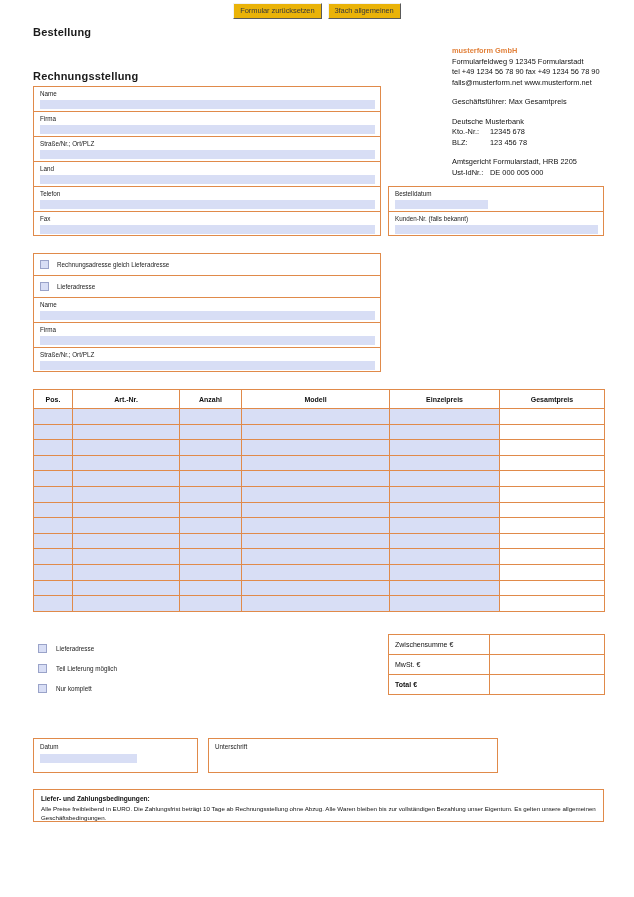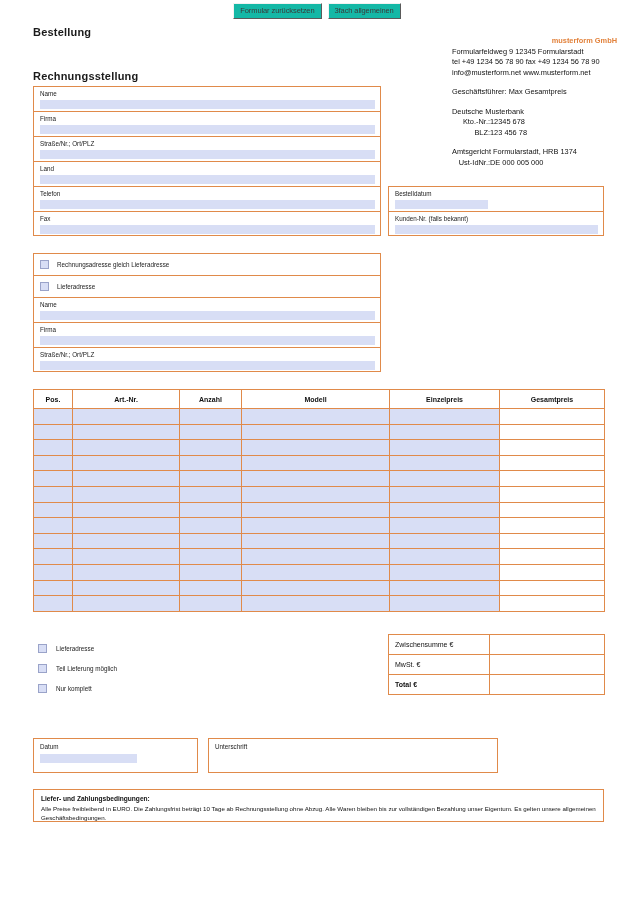--- a/index.html
+++ b/index.html
@@ -20,21 +20,21 @@
   .toolbar {
     position: absolute;
     top: 3px;
     left: 0;
     width: 634px;
     display: flex;
     justify-content: center;
     gap: 6px;
   }
   .btn {
-    background: #14b8a6;
+    background: #eab308;
     border-top: 1px solid #f2f2f2;
     border-left: 1px solid #f2f2f2;
     border-right: 1px solid #5a5a5a;
     border-bottom: 1px solid #5a5a5a;
     font-family: "Liberation Sans", sans-serif;
     font-size: 7.5px;
     color: #3a3a3a;
     padding: 2px 6px 3px 6px;
     line-height: 9px;
     white-space: nowrap;
@@ -68,33 +68,32 @@
     font-size: 23.5px;
     font-weight: bold;
     letter-spacing: -1.1px;
     line-height: 24px;
     color: #000;
   }
   .company-name {
     color: #e2823c;
     font-size: 7.4px;
     font-weight: bold;
-    margin-top: 10px;
+    margin-top: 20px;
     line-height: 10.5px;
-    text-align: right;
   }
   .addr-line {
     font-size: 7.4px;
     line-height: 10.5px;
     color: #111;
     white-space: nowrap;
   }
   .addr-gap { height: 9px; }
   .kv { display: flex; }
-  .kv .k { width: 38px; text-align: right; }
+  .kv .k { width: 38px; }
 
   
   .box {
     position: absolute;
     border: 1px solid #e08a4a;
     box-sizing: border-box;
     background: #fff;
   }
   .fieldrow {
     border-bottom: 1px solid #e08a4a;
@@ -217,35 +216,35 @@
     <div class="btn">Formular zurücksetzen</div>
     <div class="btn">3fach allgemeinen</div>
   </div>
 
   <div class="title">Bestellung</div>
 
   <div class="masthead">
     <div class="company-name">musterform GmbH</div>
     <div class="addr-line">Formularfeldweg 9 12345 Formularstadt</div>
     <div class="addr-line">tel +49 1234 56 78 90   fax +49 1234 56 78 90</div>
-    <div class="addr-line">info@musterform.net  www.musterform.net</div>
+    <div class="addr-line">falls@musterform.net  www.musterform.net</div>
     <div class="addr-gap"></div>
     <div class="addr-line">Geschäftsführer: Max Gesamtpreis</div>
     <div class="addr-gap"></div>
     <div class="addr-line">Deutsche Musterbank</div>
     <div class="addr-line kv">
       <span class="k">Kto.-Nr.:</span>
       <span>12345 678</span>
     </div>
     <div class="addr-line kv">
       <span class="k">BLZ:</span>
       <span>123 456 78</span>
     </div>
     <div class="addr-gap"></div>
-    <div class="addr-line">Amtsgericht Formularstadt, HRB 1374</div>
+    <div class="addr-line">Amtsgericht Formularstadt, HRB 2205</div>
     <div class="addr-line kv">
       <span class="k">Ust-IdNr.:</span>
       <span>DE 000 005 000</span>
     </div>
   </div>
 
   <div class="title" style="top:70px;">Rechnungsstellung</div>
 
   <div class="box" style="left:33px; top:86px; width:348px; height:150px;">
     <div class="fieldrow" style="height:25px;">

